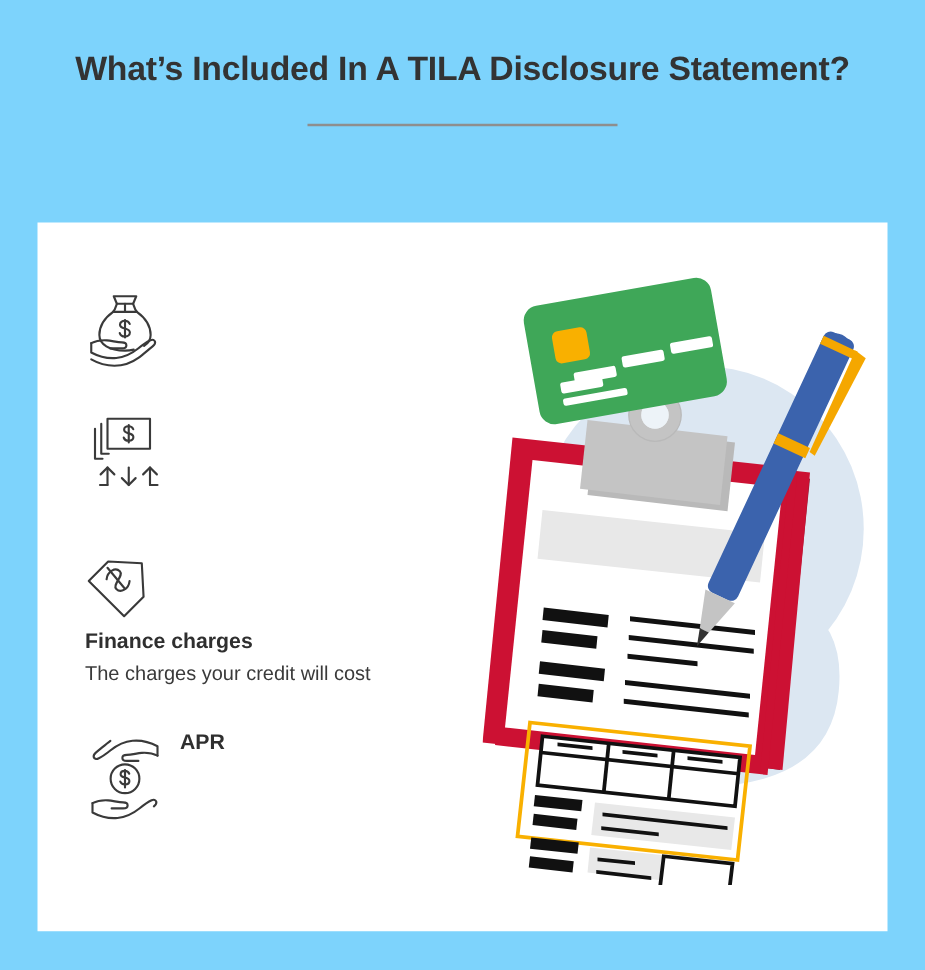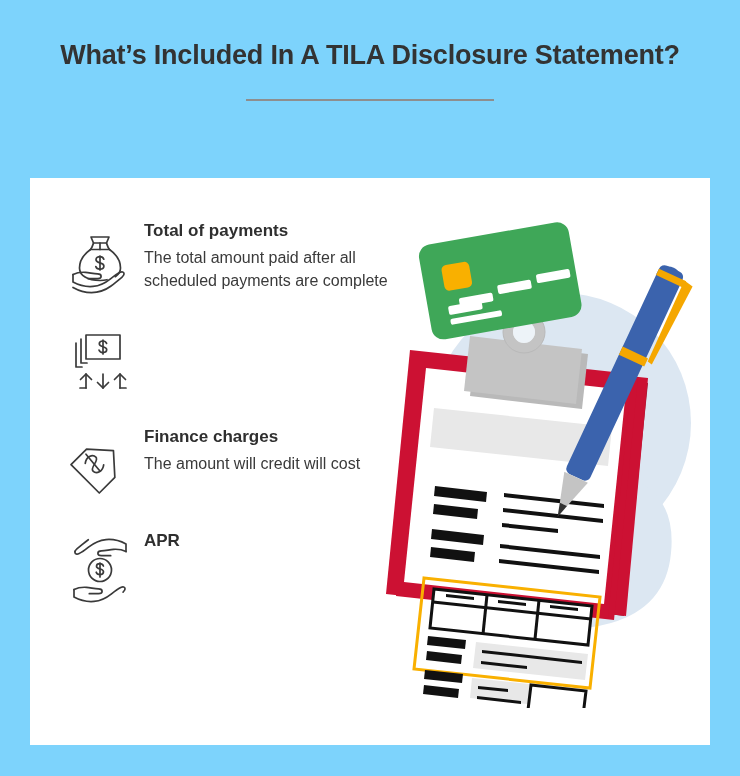--- a/index.html
+++ b/index.html
@@ -74,21 +74,21 @@
   }
   .item-desc {
     font-size: 16px;
     color: #3a3a3a;
     line-height: 1.44;
   }
 
   
   .item.i0 { margin-bottom: 28px; }
   .item.i1 { margin-bottom: 30px; }
-  .item.i2 { margin-bottom: 32px; }
+  .item.i2 { margin-bottom: 32px; flex-direction: column; }
 
   
   .illustration {
     position: absolute;
     right: 4px; top: 30px;
     width: 320px; height: 500px;
   }
 </style>
 </head>
 <body>
@@ -116,24 +116,20 @@
             <path d="M26.5 25.5 c-7 5 -11 12 -11 18.5 c0 7.5 8 12.5 20.5 12.5 c2.5 0 5 -0.3 7 -0.8"></path>
             <path d="M45.5 25.5 c7 5 11 12 11 18.5 c0 3.6 -1.9 6.6 -5.2 8.7"></path>
             <path d="M26.5 25.5 h19"></path>
 
             <path d="M36 32 v14"></path>
             <path d="M39.8 35.2 c-0.6 -1.7 -2 -2.6 -3.9 -2.6 c-2.2 0 -3.9 1.2 -3.9 3.1 c0 4.2 7.9 2 7.9 6.3 c0 2 -1.8 3.2 -4 3.2 c-2.1 0 -3.6 -1 -4.1 -2.7"></path>
 
             <path d="M9 50.5 c4 -2 7.5 -2.5 12.5 -2.2 c4 0.3 8.3 1.6 12 1.6 c2.3 0 3.6 0.9 3.6 2.4 c0 1.6 -1.4 2.4 -3.6 2.4 h-9.2"></path>
             <path d="M9 50.5 v7.5 c6.5 3.5 13.5 5 20 4.4 c6.5 -0.6 12.5 -3.6 17.5 -7.6 c3.6 -2.9 7 -5.3 9.8 -6.6 c1.8 -0.8 3.3 -0.2 3.7 1.1 c0.4 1.3 -0.4 2.6 -1.9 3.8 c-4.5 3.6 -7.9 6.6 -11.4 9.2 c-5.9 4.3 -11.9 6.3 -19.2 6.3 c-7 0 -13.2 -2.1 -18.5 -5.1"></path>
           </svg>
-        </div>
-        <div class="item-text">
-          <div class="item-title">Total of payments</div>
-          <div class="item-desc">The total amount paid after all scheduled payments are complete</div>
         </div>
       </div>
 
       <div class="item i1">
         <div class="item-icon">
           <svg width="72" height="68" viewBox="0 0 72 68" fill="none" stroke="#3a3a3a" stroke-width="1.7" stroke-linecap="round" stroke-linejoin="round">
 
             <path d="M12 15 v24 h6"></path>
             <path d="M17 11 v24 h6"></path>
 
@@ -162,21 +158,21 @@
             </g>
 
             <g transform="rotate(-45 34 32)">
               <path d="M24 24 c5 -4 12 -2 12 3 c0 5 -12 3 -12 8 c0 5 7 7 12 3"></path>
               <path d="M31 18 l-2 22"></path>
             </g>
           </svg>
         </div>
         <div class="item-text">
           <div class="item-title">Finance charges</div>
-          <div class="item-desc">The amount will credit will cost</div>
+          <div class="item-desc">The charges your credit will cost</div>
         </div>
       </div>
 
       <div class="item i3">
         <div class="item-icon">
           <svg width="74" height="72" viewBox="0 0 74 72" fill="none" stroke="#3a3a3a" stroke-width="1.7" stroke-linecap="round" stroke-linejoin="round">
 
             <path d="M63 17.5 c-4 -2 -7.5 -2.5 -12.5 -2.2 c-4 0.3 -8.3 1.6 -12 1.6 c-2.3 0 -3.6 0.9 -3.6 2.4 c0 1.6 1.4 2.4 3.6 2.4 h9.2"></path>
             <path d="M63 17.5 v-7.5 c-6.5 -3.5 -13.5 -5 -20 -4.4 c-6.5 0.6 -12.5 3.6 -17.5 7.6 c-3.6 2.9 -7 5.3 -9.8 6.6 c-1.8 0.8 -3.3 0.2 -3.7 -1.1 c-0.4 -1.3 0.4 -2.6 1.9 -3.8 c4.5 -3.6 7.9 -6.6 11.4 -9.2"></path>
 

